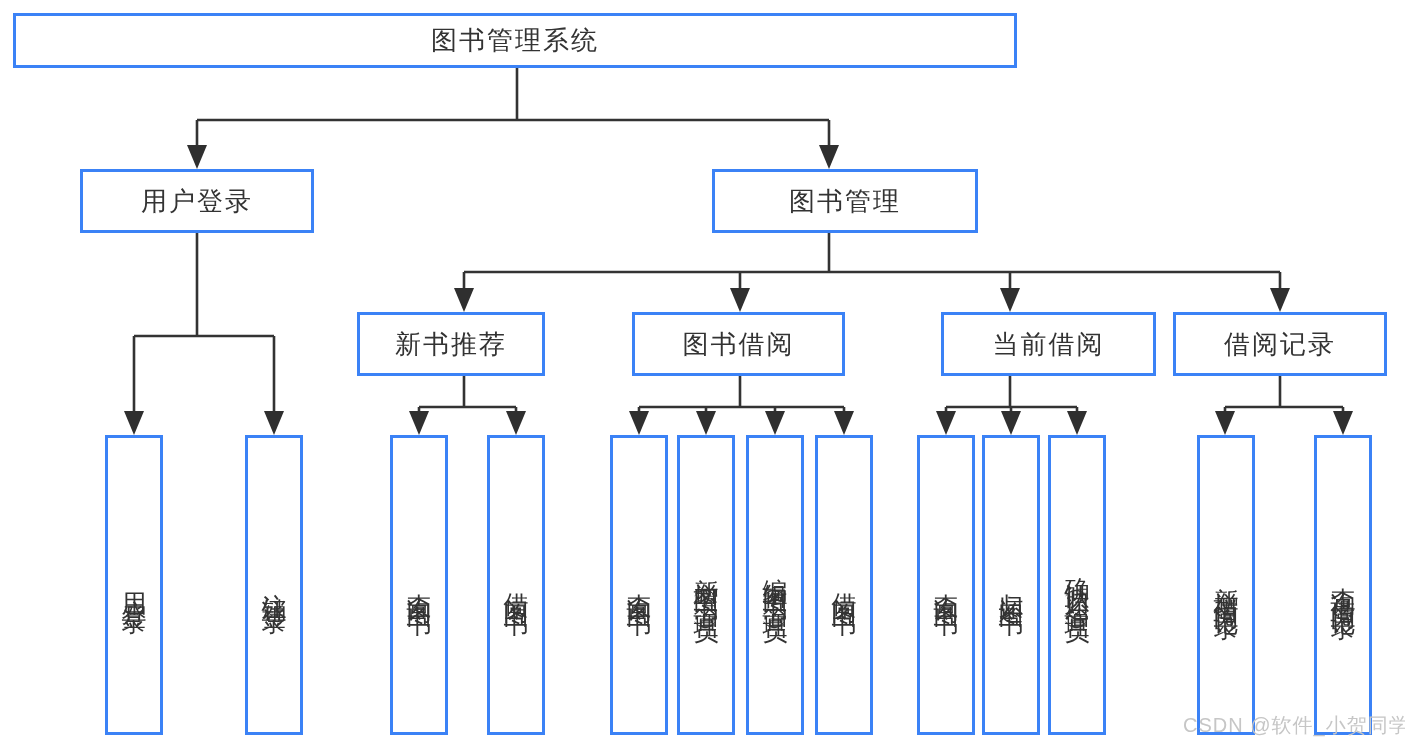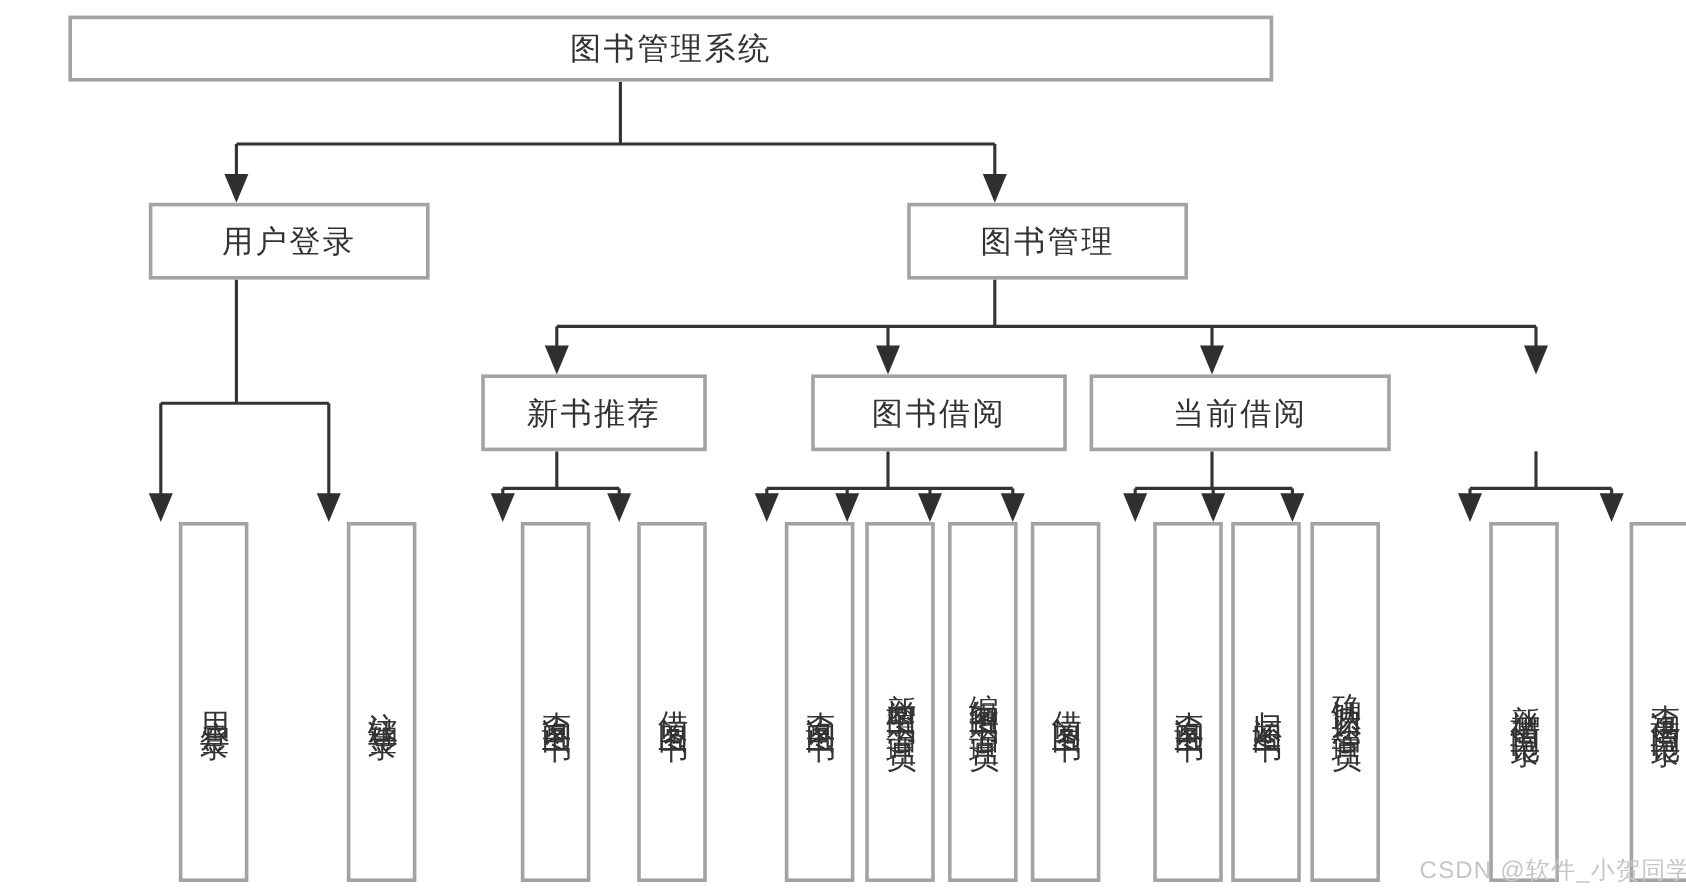--- a/index.html
+++ b/index.html
@@ -18,28 +18,27 @@
   #connectors {
     position: absolute;
     left: 0;
     top: 0;
     width: 1405px;
     height: 747px;
   }
   .node {
     position: absolute;
     box-sizing: border-box;
-    border: 3px solid #a3a3a3;
+    border: 3px solid #3b82f6;
     background: #ffffff;
     color: #333333;
     display: flex;
     align-items: center;
     justify-content: center;
     text-align: center;
-    margin-left: 44px;
   }
   .node.h {
     height: 64px;
     font-size: 26px;
     letter-spacing: 2px;
   }
   .node.root {
     left: 13px;
     top: 13px;
     width: 1004px;
@@ -52,25 +51,25 @@
     width: 58px;
     height: 300px;
     font-size: 25px;
     writing-mode: vertical-rl;
     text-orientation: mixed;
     letter-spacing: 6px;
     line-height: 1;
   }
   
   #n-user-login   { left: 80px;  top: 169px; width: 234px; }
-  #n-book-mgmt    { left: 712px; top: 169px; width: 234px; }
+  #n-book-mgmt    { left: 712px; top: 169px; width: 266px; }
   
   #n-recommend    { left: 357px;  top: 312px; width: 188px; }
   #n-borrow       { left: 632px;  top: 312px; width: 213px; }
-  #n-current      { left: 864px;  top: 312px; width: 251px; }
+  #n-current      { left: 941px;  top: 312px; width: 215px; }
   #n-records      { left: 1173px; top: 312px; width: 214px; }
   
   #lf-0  { left: 105px;  }
   #lf-1  { left: 245px;  }
   #lf-2  { left: 390px;  }
   #lf-3  { left: 487px;  }
   #lf-4  { left: 610px;  }
   #lf-5  { left: 677px;  }
   #lf-6  { left: 746px;  }
   #lf-7  { left: 815px;  }
@@ -143,20 +142,21 @@
   </svg>
 
   <div class="node root">图书管理系统</div>
 
   <div class="node h" id="n-user-login">用户登录</div>
   <div class="node h" id="n-book-mgmt">图书管理</div>
 
   <div class="node h" id="n-recommend">新书推荐</div>
   <div class="node h" id="n-borrow">图书借阅</div>
   <div class="node h" id="n-current">当前借阅</div>
+  <div class="node h" id="n-records">借阅记录</div>
 
   <div class="node leaf" id="lf-0">用户登录</div>
   <div class="node leaf" id="lf-1">注销登录</div>
   <div class="node leaf" id="lf-2">查询图书</div>
   <div class="node leaf" id="lf-3">借阅图书</div>
   <div class="node leaf" id="lf-4">查询图书</div>
   <div class="node leaf" id="lf-5">新增图书（管理员）</div>
   <div class="node leaf" id="lf-6">编辑图书（管理员）</div>
   <div class="node leaf" id="lf-7">借阅图书</div>
   <div class="node leaf" id="lf-8">查询图书</div>

